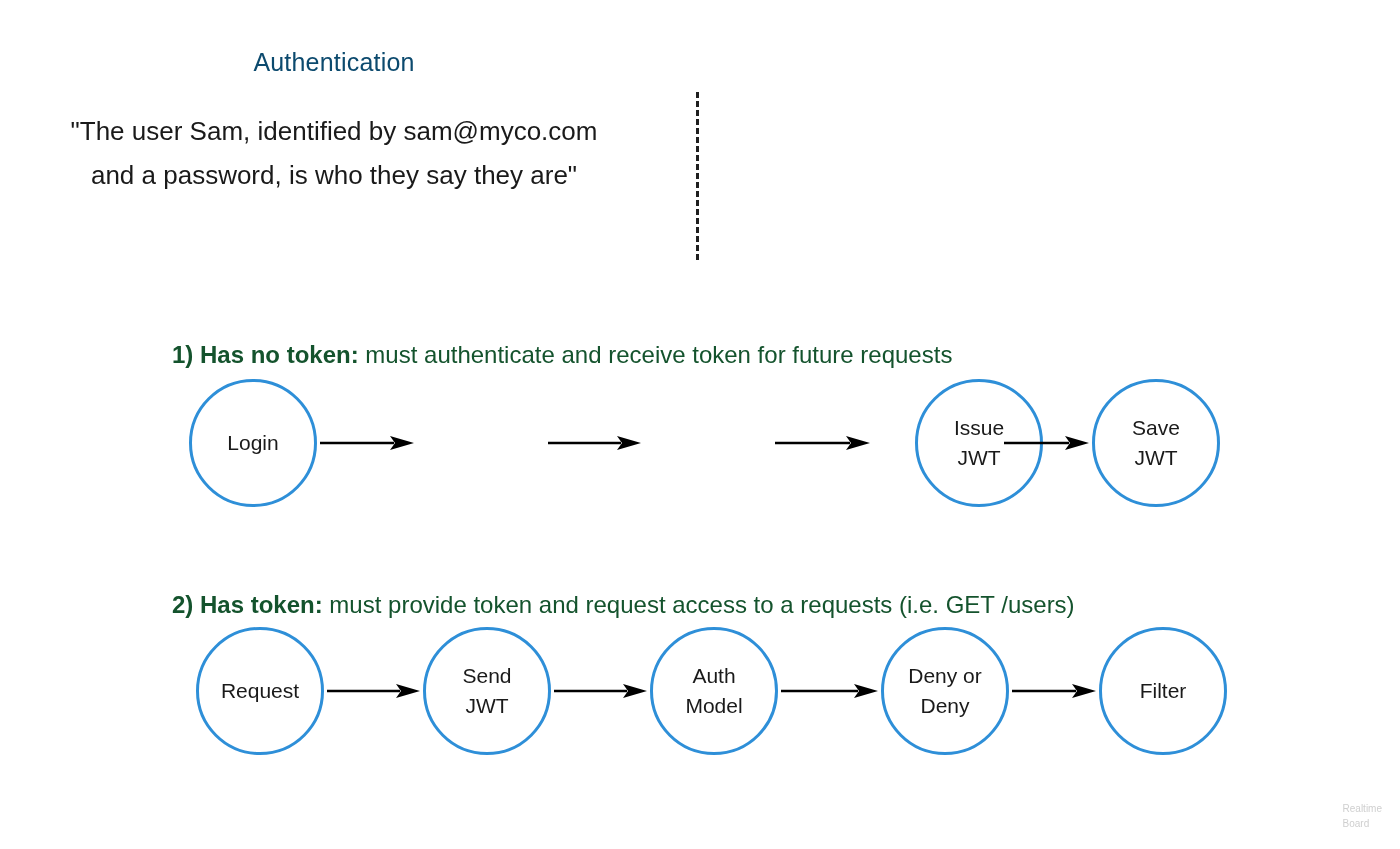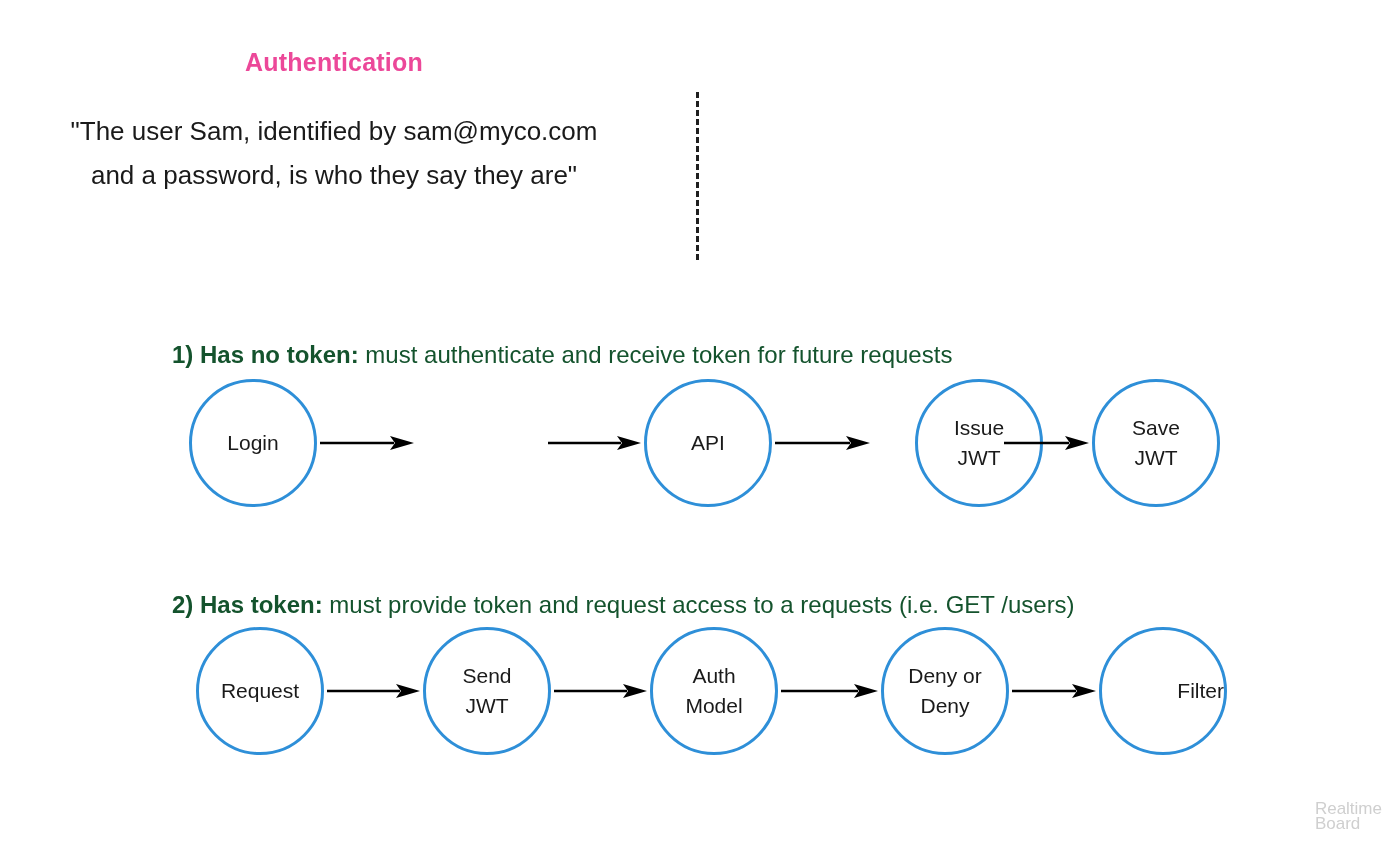--- a/index.html
+++ b/index.html
@@ -27,23 +27,23 @@
   .col {
     position: absolute;
     top: 0;
     width: 620px;
   }
   .col-left  { left: 24px; }
   .col-right { left: 734px; }
 
   .col-title {
     font-size: 25px;
-    font-weight: bold;
+    font-weight: normal;
     text-align: center;
-    color: #ec4899;
+    color: #0c4a6e;
     margin-top: 48px;
     letter-spacing: 0.2px;
   }
   .col-body {
     font-size: 26px;
     line-height: 44px;
     text-align: center;
     color: #1a1a1a;
     margin-top: 32px;
     padding: 0 24px;
@@ -108,21 +108,21 @@
     position: absolute;
     height: 16px;
     display: block;
   }
 
   
   .watermark {
     position: absolute;
     right: 18px;
     bottom: 18px;
-    font-size: 17px;
+    font-size: 10px;
     line-height: 15px;
     color: #cfcfcf;
     text-align: left;
     user-select: none;
   }
 </style>
 </head>
 <body>
 
 <div class="compare">
@@ -148,25 +148,20 @@
         </div>
       </div>
       <svg class="arrow" width="94" height="16" viewBox="0 0 94 16" style="left: 320px; top: 67px;">
         <line x1="0" y1="8" x2="74" y2="8" stroke="#000000" stroke-width="2.4"></line>
         <polygon points="70,1 94,8 70,15 75,8" fill="#000000"></polygon>
       </svg>
       <svg class="arrow" width="93" height="16" viewBox="0 0 93 16" style="left: 548px; top: 67px;">
         <line x1="0" y1="8" x2="73" y2="8" stroke="#000000" stroke-width="2.4"></line>
         <polygon points="69,1 93,8 69,15 74,8" fill="#000000"></polygon>
       </svg>
-      <div class="node" style="left: 644px; top: 11px; width: 128px; height: 128px; border-color: rgb(46, 143, 216);">
-        <div>
-          <span>API</span>
-        </div>
-      </div>
       <svg class="arrow" width="95" height="16" viewBox="0 0 95 16" style="left: 775px; top: 67px;">
         <line x1="0" y1="8" x2="75" y2="8" stroke="#000000" stroke-width="2.4"></line>
         <polygon points="71,1 95,8 71,15 76,8" fill="#000000"></polygon>
       </svg>
       <div class="node" style="left: 915px; top: 11px; width: 128px; height: 128px; border-color: rgb(46, 143, 216);">
         <div>
           <span>Issue</span>
           <span>JWT</span>
         </div>
       </div>
@@ -220,21 +215,21 @@
       <div class="node" style="left: 881px; top: 9px; width: 128px; height: 128px; border-color: rgb(46, 143, 216);">
         <div>
           <span>Deny or</span>
           <span>Deny</span>
         </div>
       </div>
       <svg class="arrow" width="84" height="16" viewBox="0 0 84 16" style="left: 1012px; top: 65px;">
         <line x1="0" y1="8" x2="64" y2="8" stroke="#000000" stroke-width="2.4"></line>
         <polygon points="60,1 84,8 60,15 65,8" fill="#000000"></polygon>
       </svg>
-      <div class="node" style="left: 1099px; top: 9px; width: 128px; height: 128px; border-color: rgb(46, 143, 216); justify-content: flex-end;">
+      <div class="node" style="left: 1099px; top: 9px; width: 128px; height: 128px; border-color: rgb(46, 143, 216);">
         <div>
           <span>Filter</span>
         </div>
       </div>
     </div>
 </div>
 
 <div class="watermark">
   <div>Realtime</div>
   <div>Board</div>

